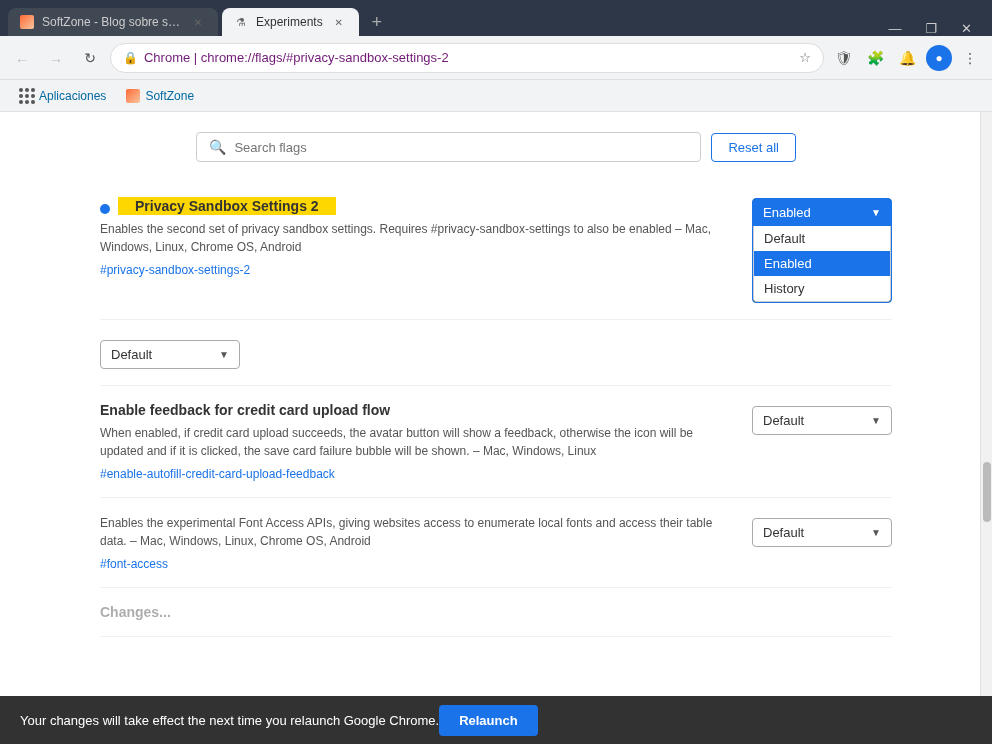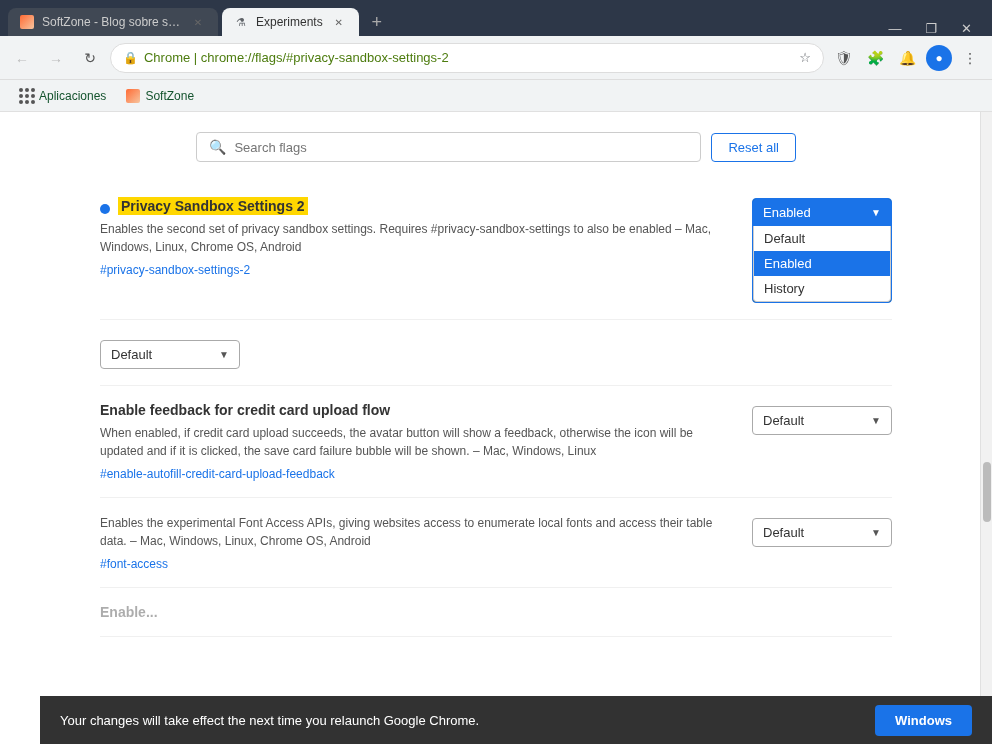--- a/index.html
+++ b/index.html
@@ -96,21 +96,21 @@
       border: 1px solid #ddd;
       border-radius: 15px;
       background: #fff;
       display: flex;
       align-items: center;
       padding: 0 12px;
       gap: 6px;
       font-size: 13px;
     }
     .address-bar .lock-icon { color: #5f6368; font-size: 12px; }
-    .address-bar .url-text { color: #4d7c0f; flex: 1; }
+    .address-bar .url-text { color: #701a75; flex: 1; }
     .address-bar .star-icon { color: #5f6368; cursor: pointer; }
     .toolbar-right {
       display: flex;
       align-items: center;
       gap: 4px;
     }
     .toolbar-icon-btn {
       width: 28px;
       height: 28px;
       border-radius: 50%;
@@ -145,21 +145,21 @@
       border-bottom: 1px solid #e0e0e0;
     }
     .bookmark-item {
       display: flex;
       align-items: center;
       gap: 5px;
       padding: 4px 8px;
       border-radius: 4px;
       cursor: pointer;
       font-size: 12px;
-      color: #14532d;
+      color: #0369a1;
     }
     .bookmark-favicon {
       width: 14px;
       height: 14px;
       display: flex;
       align-items: center;
       justify-content: center;
     }
 
     
@@ -314,24 +314,22 @@
     
     .notification-bar {
       position: fixed;
       bottom: 0;
       left: 0;
       right: 0;
       height: 48px;
       background: #323232;
       display: flex;
       align-items: center;
-      justify-content: space-between;
       padding: 12px 20px;
       z-index: 100;
-      margin-left: 40px;
     }
     .notification-text {
       color: #fff;
       font-size: 13px;
     }
     .relaunch-btn {
       background: #1a73e8;
       color: #fff;
       border: none;
       padding: 8px 20px;
@@ -473,21 +471,21 @@
     </div>
   </div>
 
   <div class="flags-list">
 
     <div class="flag-item active-flag">
       <div class="flag-info">
         <div class="flag-title-wrap">
           <span class="active-dot"></span>
           <span class="flag-title">
-            <span style="background:#ffd700;padding:1px 3px;">Privacy Sandbox Settings 2</span>
+            <span style="background:#ffd700;padding:1px 17px;">Privacy Sandbox Settings 2</span>
           </span>
         </div>
         <p class="flag-description">Enables the second set of privacy sandbox settings. Requires #privacy-sandbox-settings to also be enabled – Mac, Windows, Linux, Chrome OS, Android</p>
         <a class="flag-link">#privacy-sandbox-settings-2</a>
       </div>
       <div class="flag-dropdown-wrap">
         <div class="flag-dropdown">
           <div class="dropdown-header">
             <span>Enabled</span>
             <span class="chevron">▼</span>
@@ -531,26 +529,26 @@
       </div>
       <div class="flag-dropdown-wrap">
         <div class="flag-dropdown-simple">
           <span>Default</span>
           <span class="chevron">▼</span>
         </div>
       </div>
     </div>
 
     <div style="padding:16px 0;border-bottom:1px solid #f0f0f0;">
-      <div style="font-size:14px;font-weight:bold;color:#333;opacity:0.4;">Enable...</div>
+      <div style="font-size:14px;font-weight:bold;color:#333;opacity:0.4;">Changes...</div>
     </div>
 
   </div>
 </div>
 
 <div style="position:fixed;right:0;top:112px;bottom:48px;width:12px;background:#f1f1f1;border-left:1px solid #e0e0e0;">
   <div style="width:8px;height:60px;background:#bbb;border-radius:4px;margin:2px auto;margin-top:350px;"></div>
 </div>
 
 <div class="notification-bar">
   <span class="notification-text">Your changes will take effect the next time you relaunch Google Chrome.</span>
-  <button class="relaunch-btn">Windows</button>
+  <button class="relaunch-btn">Relaunch</button>
 </div>
 
 </body></html>

